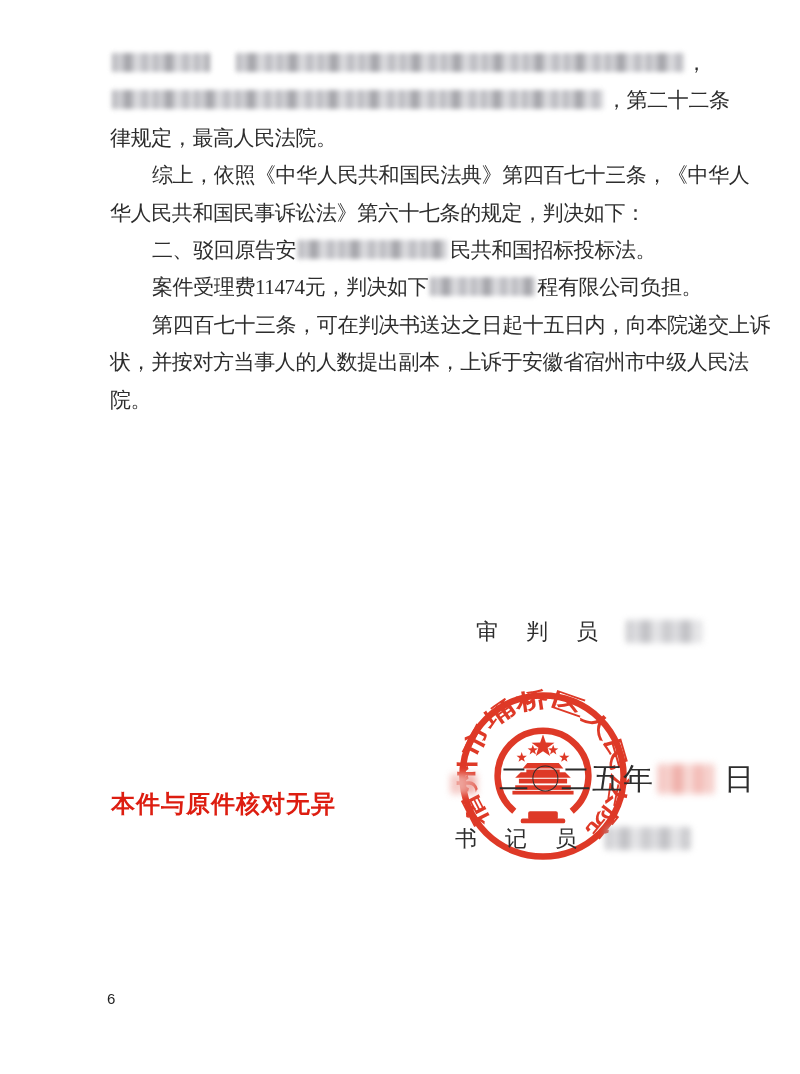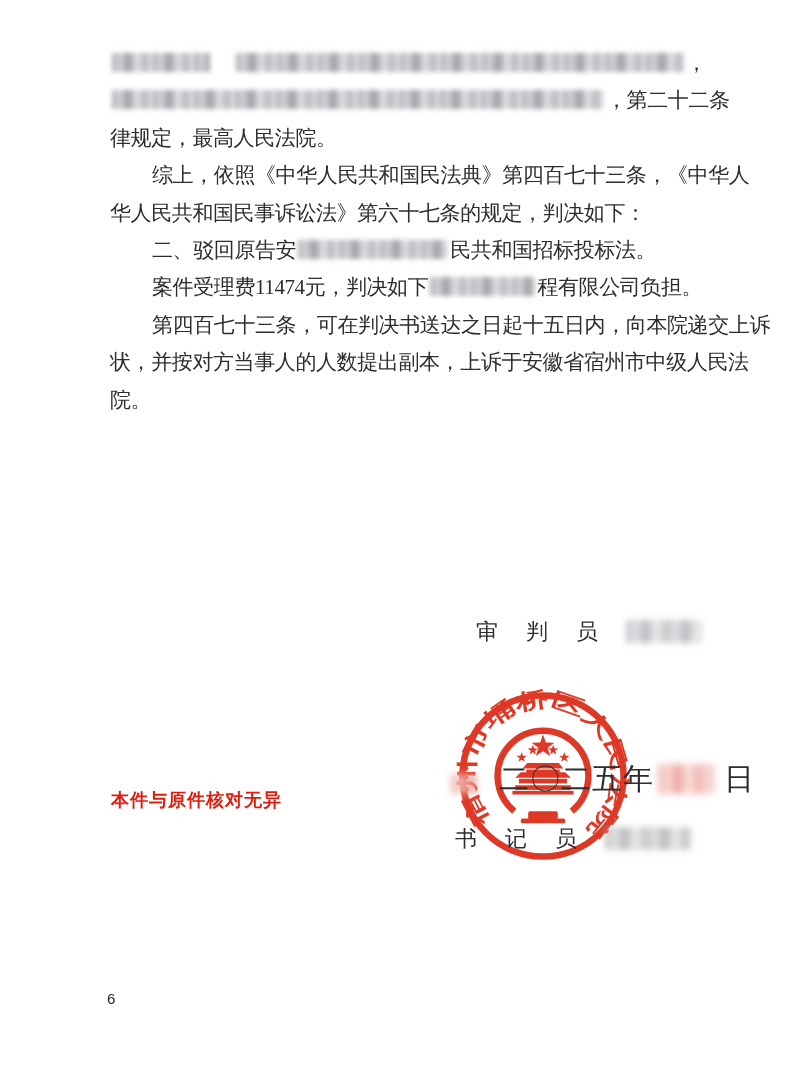--- a/index.html
+++ b/index.html
@@ -52,21 +52,21 @@
   .date-year{margin-left:22px;letter-spacing:1px;}
   .date-day{margin-left:10px;}
   
   .seal{
     position:absolute;left:455px;top:688px;width:176px;height:176px;
     z-index:2;opacity:.93;filter:blur(0.35px);
   }
   
   .note{
     position:absolute;left:111px;top:788px;z-index:8;
-    font-size:18px;font-weight:bold;color:#dd1d10;letter-spacing:1px;
+    font-size:24px;font-weight:bold;color:#dd1d10;letter-spacing:1px;
     font-family:"Liberation Sans","DejaVu Sans",sans-serif;
     text-align:center;
   }
   
   .page-number{
     position:absolute;left:107px;top:990px;
     font-size:15px;color:#1f1f1f;
     font-family:"Liberation Sans","DejaVu Sans",sans-serif;
   }
 </style>

